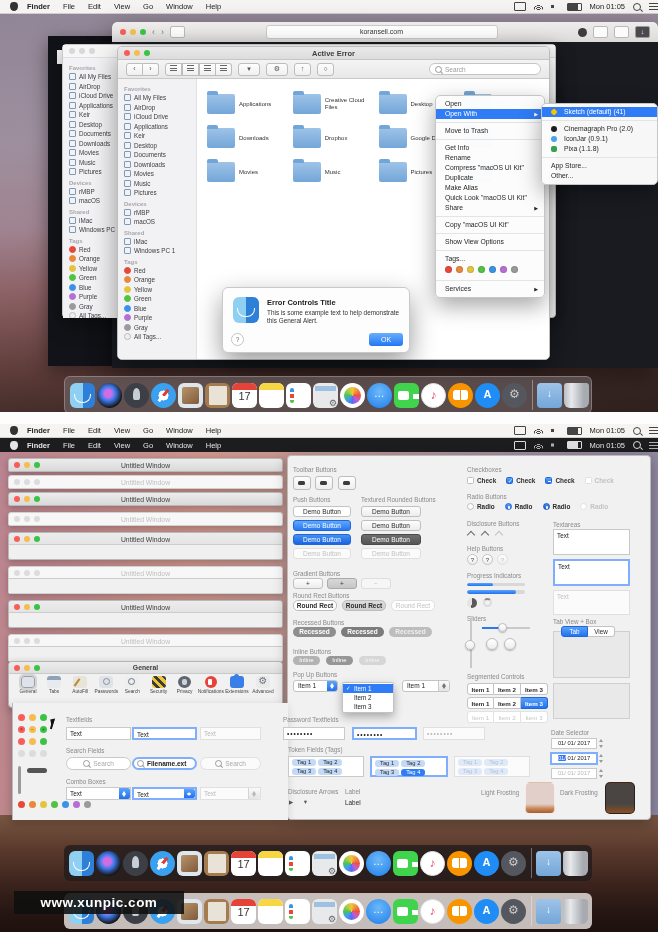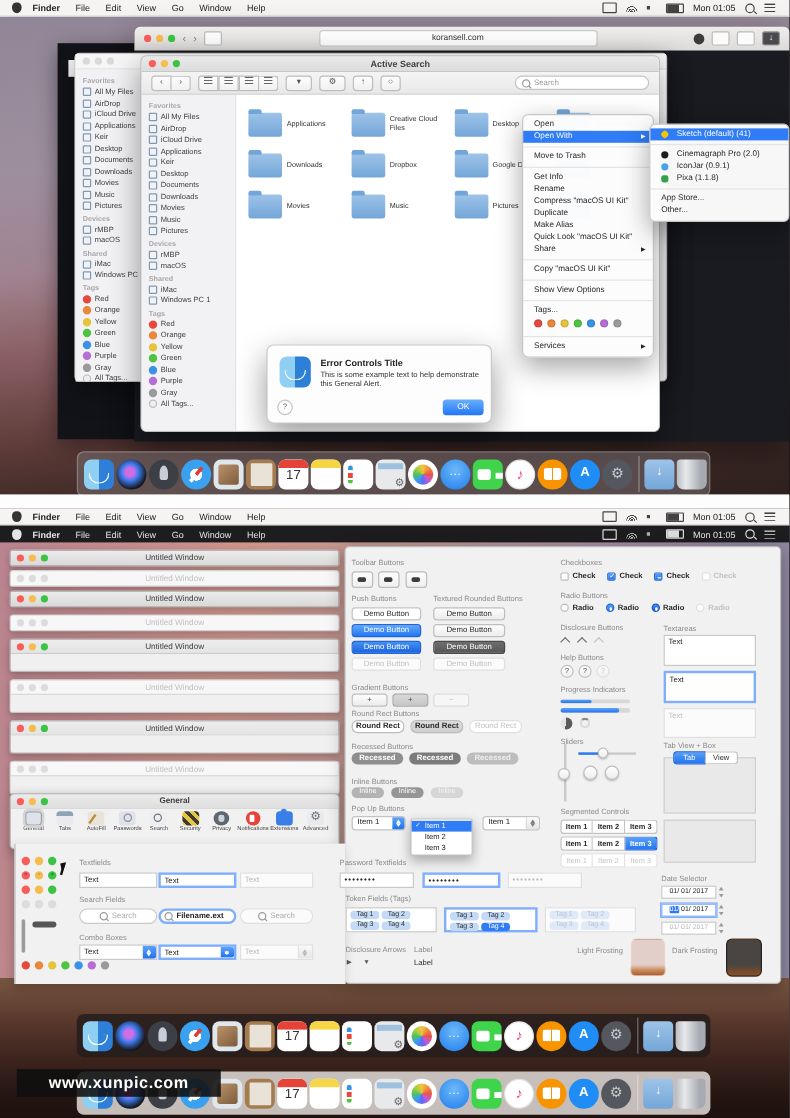--- a/index.html
+++ b/index.html
@@ -16,21 +16,21 @@
   #rocks2{left:0;top:815px;width:658px;height:117px;
     background:linear-gradient(180deg,#7a5743 0%,#59392c 30%,#3a231c 60%,#241512 85%,#1d100d 100%);}
   
   .mb{width:658px;height:14px;display:flex;align-items:center;font-size:7.5px;color:#222;}
   .mb.light{background:#f5f4f2;border-bottom:1px solid #cfcfcf;box-sizing:border-box;}
   .mb.dark{background:#1d1d20;color:#e4e4e6;}
   .apple{width:8px;height:9px;border-radius:45% 45% 50% 50%;background:#333;margin:0 9px 0 10px;position:relative;}
   .mb.dark .apple{background:#e4e4e6;}
   .mbmenus{display:flex;gap:13px;}
   .mbmenus .mbitem:first-child{font-weight:bold;}
-  .mbright{margin-left:auto;display:flex;align-items:center;gap:8px;padding-right:12px;}
+  .mbright{margin-left:auto;display:flex;align-items:center;gap:8px;padding-right:0;}
   .mi{display:inline-block;position:relative;}
   .mi-display{width:10px;height:7px;border:1px solid #444;border-radius:1px;}
   .mi-wifi{width:9px;height:7px;background:radial-gradient(circle at 50% 100%,#444 0 15%,transparent 16%),
     radial-gradient(circle at 50% 100%,transparent 0 25%,#444 26% 34%,transparent 35% 48%,#444 49% 57%,transparent 58%);}
   .mi-vol{width:8px;height:7px;background:linear-gradient(90deg,#444 0 35%,transparent 35%);clip-path:polygon(0 30%,35% 30%,100% 0,100% 100%,35% 70%,0 70%);}
   .mi-batt{width:13px;height:6px;border:1px solid #444;border-radius:1px;background:linear-gradient(90deg,#444 0 75%,transparent 75%);}
   .mb.dark .mi-display{border-color:#ddd}.mb.dark .mi-batt{border-color:#ddd;background:linear-gradient(90deg,#ddd 0 75%,transparent 75%);}
   .mb.dark .mi-wifi{filter:invert(.9)}.mb.dark .mi-vol{filter:invert(.9)}
   .mi-search{width:6px;height:6px;border:1px solid #444;border-radius:50%;}
   .mi-search:after{content:"";position:absolute;width:3px;height:1px;background:#444;transform:rotate(45deg);right:-3px;bottom:-1px;}
@@ -442,21 +442,21 @@
     </div>
   </div>
 
   <div id="activewin" class="abs">
     <div id="awtitle" class="abs">
       <span class="tl">
           <span class="d r"></span>
           <span class="d y"></span>
           <span class="d g"></span>
         </span>
-      <span class="title">Active Search</span>
+      <span class="title">Active Error</span>
     </div>
     <div id="awtoolbar" class="abs">
       <span class="tbgroup">
         <span class="tbbtn">‹</span>
         <span class="tbbtn">›</span>
       </span>
       <span class="tbgroup">
         <span class="tbbtn"><span class="viewglyph"></span></span>
         <span class="tbbtn"><span class="viewglyph"></span></span>
         <span class="tbbtn"><span class="viewglyph"></span></span>

